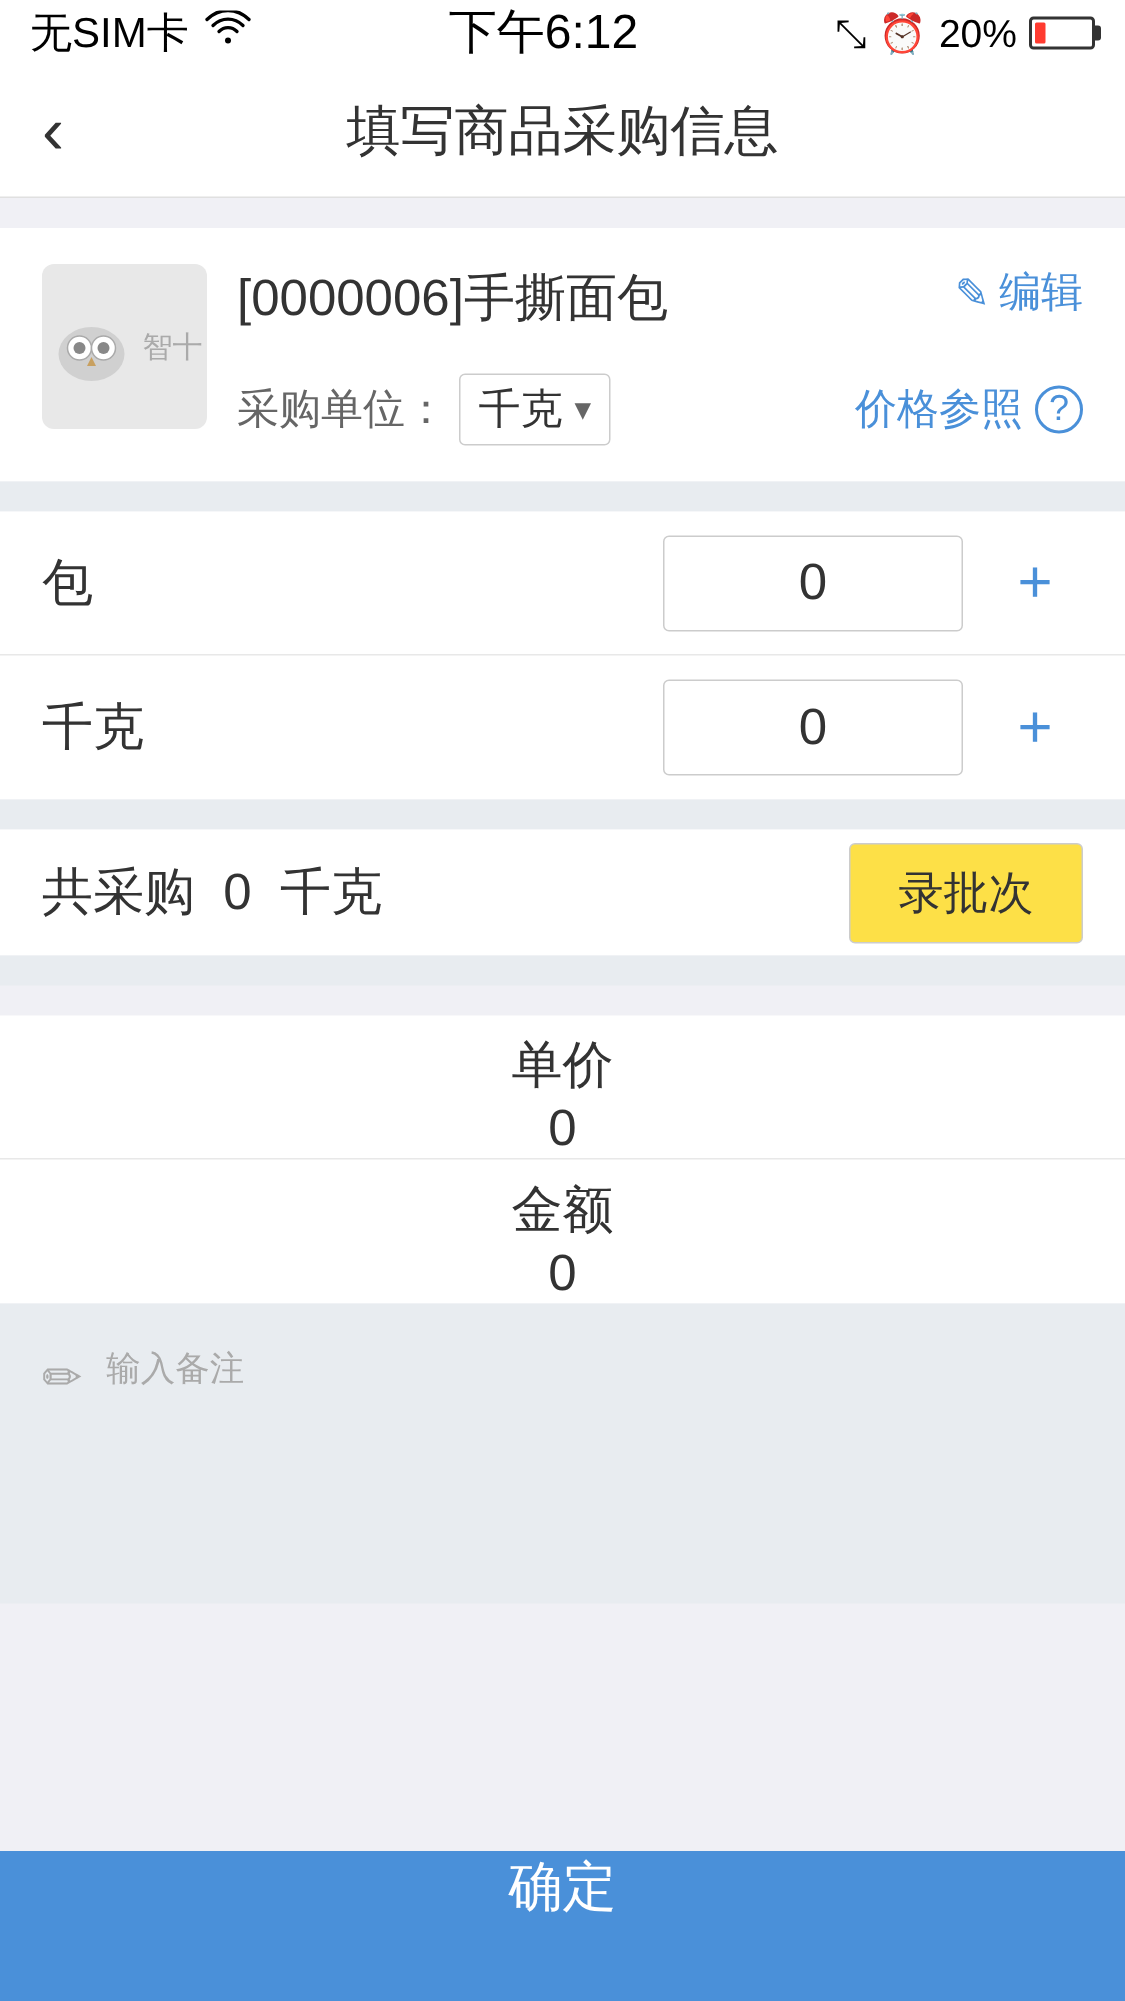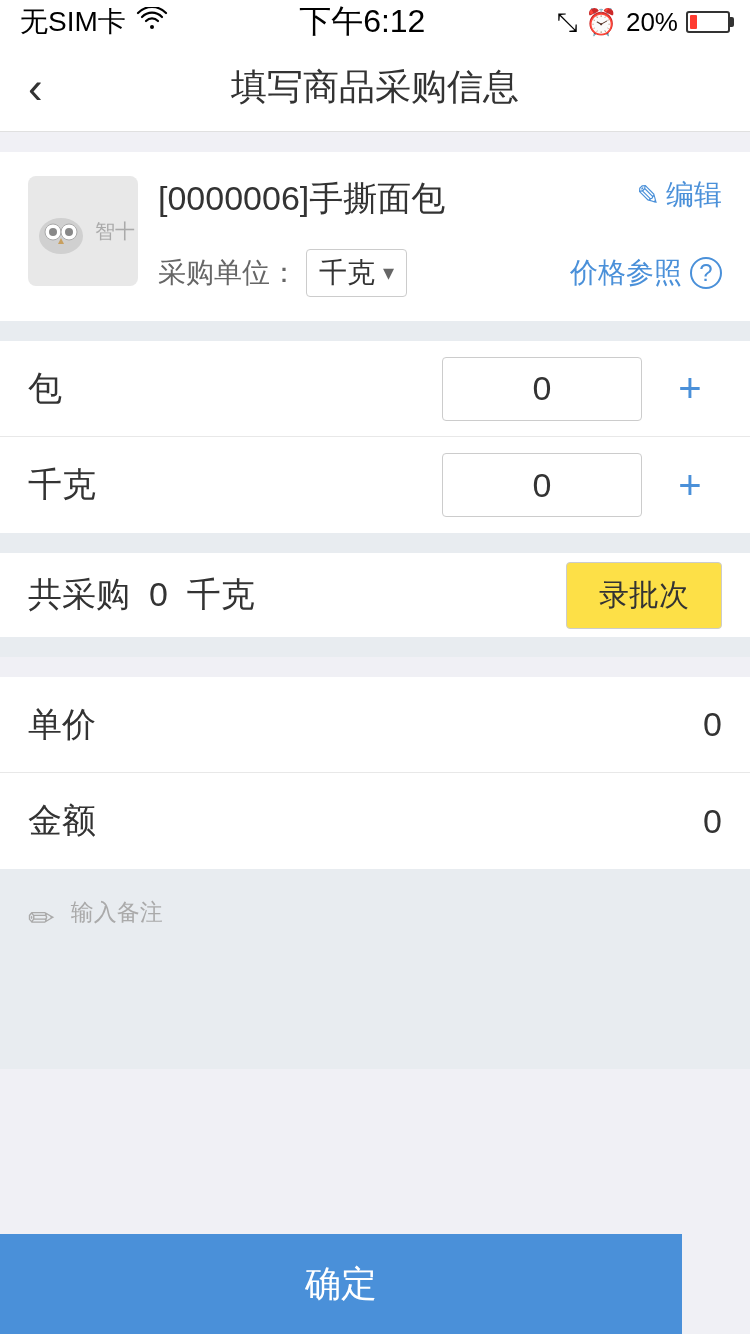--- a/index.html
+++ b/index.html
@@ -243,24 +243,25 @@
     }
 
     
     .info-section {
       background: #fff;
       margin-top: 20px;
     }
     .info-row {
       display: flex;
       align-items: center;
-      justify-content: space-between;
+      justify-content: flex-end;
       padding: 0 28px;
       height: 96px;
       border-bottom: 1px solid #e8e8e8;
+      flex-direction: column;
     }
     .info-row:last-child { border-bottom: none; }
     .info-label {
       font-size: 34px;
       color: #333;
     }
     .info-value {
       font-size: 34px;
       color: #333;
     }
@@ -286,25 +287,24 @@
     }
     .content-area {
       min-height: calc(1334px - 44px - 88px - 100px);
     }
 
     
     .confirm-btn {
       position: fixed;
       bottom: 0;
       left: 0;
-      width: 682px;
+      width: 750px;
       height: 100px;
       background: #4a90d9;
       display: flex;
-      align-items: center;
       justify-content: center;
       cursor: pointer;
     }
     .confirm-btn-text {
       font-size: 36px;
       color: #fff;
       font-weight: 400;
     }
 
     

